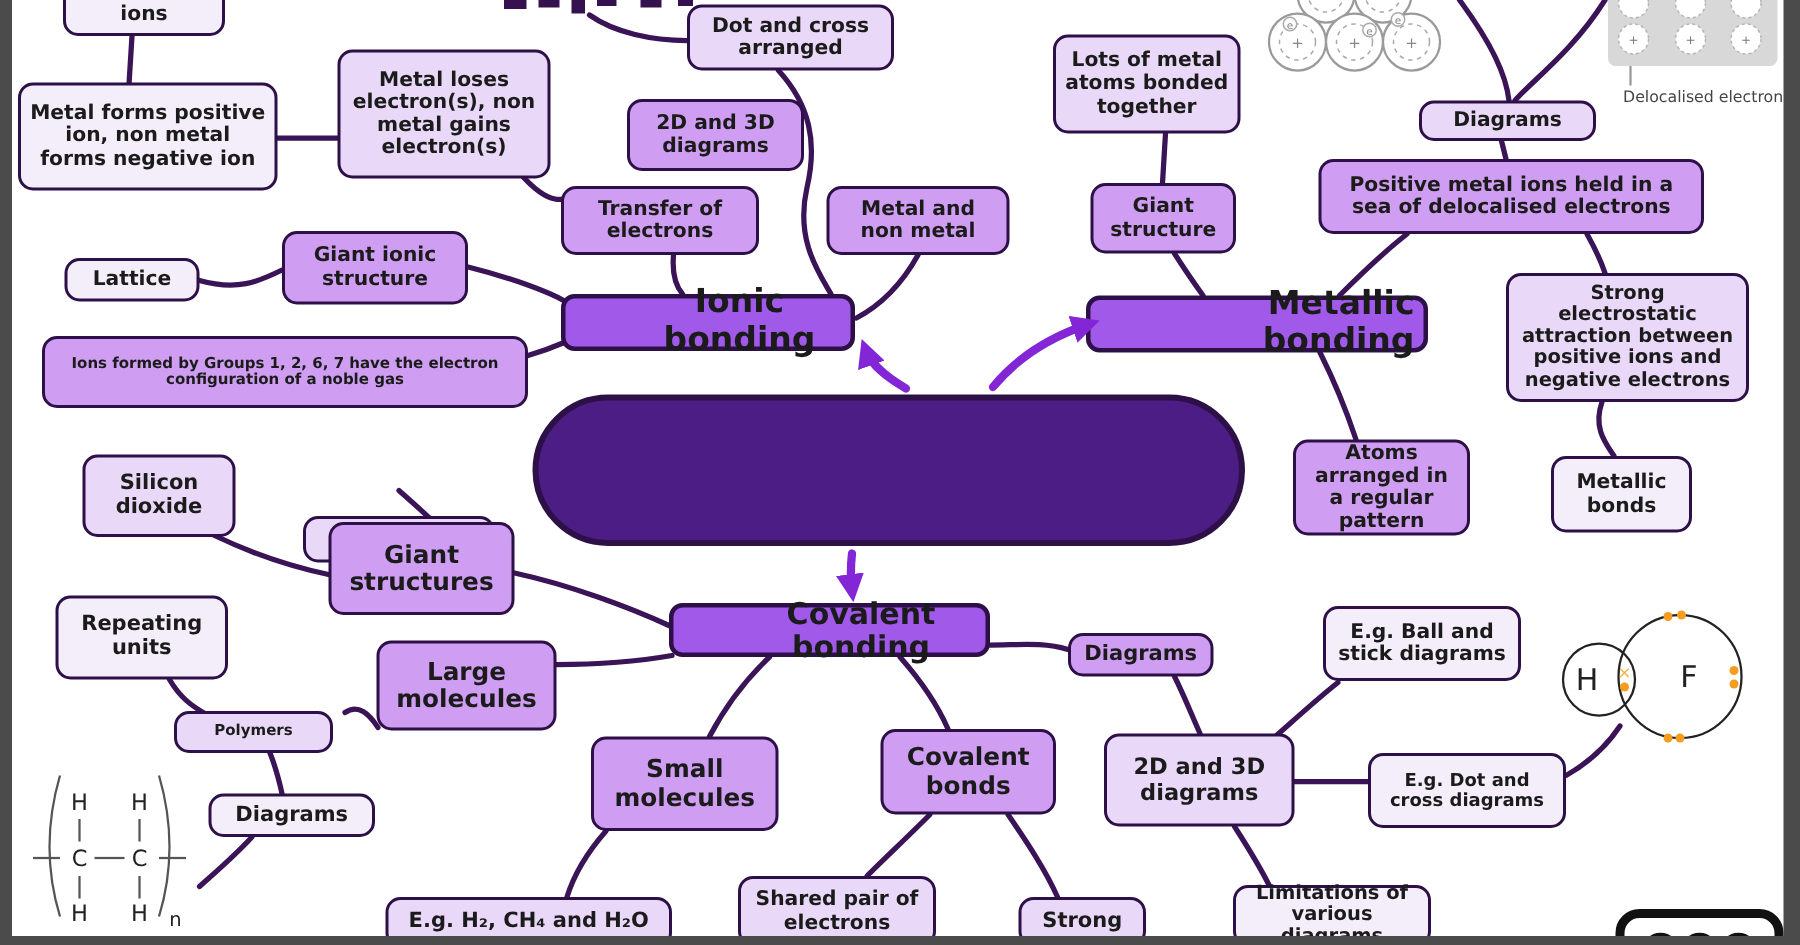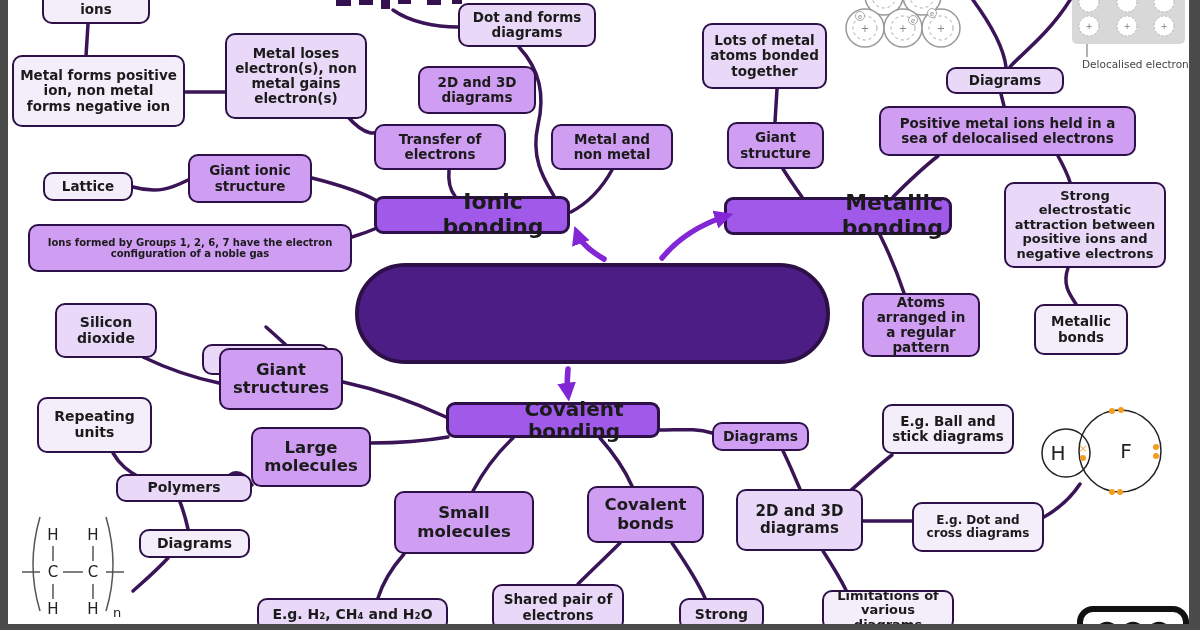--- a/index.html
+++ b/index.html
@@ -77,47 +77,47 @@
       <rect x="398" y="0" width="13" height="4"></rect>
       <rect x="427" y="0" width="14" height="5"></rect>
       <rect x="452" y="0" width="10" height="4"></rect>
     </g>
   </svg>
 
   <div id="nodes-layer">
       <div class="node s-lighter v-bottom" style="left: 42px; top: -26px; width: 108px; height: 50px; font-size: 13.5px;">between ions</div>
       <div class="node s-lighter" style="left: 12px; top: 55px; width: 173px; height: 72px; font-size: 13.5px;">Metal forms positive ion, non metal forms negative ion</div>
       <div class="node s-light" style="left: 225px; top: 33px; width: 142px; height: 86px; font-size: 13.5px;">Metal loses electron(s), non metal gains electron(s)</div>
-      <div class="node s-light" style="left: 458px; top: 3px; width: 138px; height: 44px; font-size: 13.5px;">Dot and forms diagrams</div>
+      <div class="node s-light" style="left: 458px; top: 3px; width: 138px; height: 44px; font-size: 13.5px;">Dot and cross arranged</div>
       <div class="node s-medium" style="left: 418px; top: 66px; width: 118px; height: 48px; font-size: 13.5px;">2D and 3D diagrams</div>
       <div class="node s-medium" style="left: 374px; top: 124px; width: 132px; height: 46px; font-size: 13.5px;">Transfer of electrons</div>
       <div class="node s-medium" style="left: 551px; top: 124px; width: 122px; height: 46px; font-size: 13.5px;">Metal and non metal</div>
       <div class="node s-main" style="left: 374px; top: 196px; width: 196px; height: 38px; font-size: 22px;">Ionic bonding</div>
       <div class="node s-lighter" style="left: 43px; top: 172px; width: 90px; height: 29px; font-size: 13.5px;">Lattice</div>
       <div class="node s-medium" style="left: 188px; top: 154px; width: 124px; height: 49px; font-size: 13.5px;">Giant ionic structure</div>
       <div class="node s-medium" style="left: 28px; top: 224px; width: 324px; height: 48px; font-size: 10px;">Ions formed by Groups 1, 2, 6, 7 have the electron configuration of a noble gas</div>
       <div class="node s-light" style="left: 702px; top: 23px; width: 125px; height: 66px; font-size: 13.5px;">Lots of metal atoms bonded together</div>
       <div class="node s-light" style="left: 946px; top: 67px; width: 118px; height: 27px; font-size: 13.5px;">Diagrams</div>
       <div class="node s-medium" style="left: 879px; top: 106px; width: 257px; height: 50px; font-size: 13.5px;">Positive metal ions held in a sea of delocalised electrons</div>
       <div class="node s-medium" style="left: 727px; top: 122px; width: 97px; height: 47px; font-size: 13.5px;">Giant structure</div>
       <div class="node s-main" style="left: 724px; top: 197px; width: 228px; height: 38px; font-size: 22px; text-align: right;">Metallic bonding</div>
       <div class="node s-light" style="left: 1004px; top: 182px; width: 162px; height: 86px; font-size: 13px;">Strong electrostatic attraction between positive ions and negative electrons</div>
       <div class="node s-lighter" style="left: 1034px; top: 304px; width: 94px; height: 51px; font-size: 13.5px;">Metallic bonds</div>
       <div class="node s-medium" style="left: 862px; top: 293px; width: 118px; height: 64px; font-size: 13.5px;">Atoms arranged in a regular pattern</div>
       <div class="node s-light" style="left: 55px; top: 303px; width: 102px; height: 55px; font-size: 14px;">Silicon dioxide</div>
       <div class="node s-light" style="left: 202px; top: 296px; width: 128px; height: 31px; font-size: 14px; margin-top: 48px;">Diamond</div>
       <div class="node s-medium" style="left: 219px; top: 348px; width: 124px; height: 62px; font-size: 16.5px;">Giant structures</div>
       <div class="node s-lighter" style="left: 37px; top: 397px; width: 115px; height: 56px; font-size: 14px;">Repeating units</div>
       <div class="node s-medium" style="left: 251px; top: 427px; width: 120px; height: 60px; font-size: 16.5px;">Large molecules</div>
-      <div class="node s-light" style="left: 116px; top: 474px; width: 136px; height: 28px; font-size: 14px;">Polymers</div>
+      <div class="node s-light" style="left: 116px; top: 474px; width: 106px; height: 28px; font-size: 10px;">Polymers</div>
       <div class="node s-lighter" style="left: 139px; top: 529px; width: 111px; height: 29px; font-size: 14px;">Diagrams</div>
       <div class="node s-main" style="left: 446px; top: 402px; width: 214px; height: 36px; font-size: 20px;">Covalent bonding</div>
       <div class="node s-medium" style="left: 712px; top: 422px; width: 97px; height: 29px; font-size: 14px;">Diagrams</div>
       <div class="node s-lighter" style="left: 882px; top: 404px; width: 132px; height: 50px; font-size: 13.5px;">E.g. Ball and stick diagrams</div>
-      <div class="node s-medium" style="left: 394px; top: 491px; width: 140px; height: 63px; font-size: 16.5px;">Small molecules</div>
+      <div class="node s-medium" style="left: 394px; top: 491px; width: 125px; height: 63px; font-size: 16.5px;">Small molecules</div>
       <div class="node s-medium" style="left: 587px; top: 486px; width: 117px; height: 57px; font-size: 16.5px;">Covalent bonds</div>
       <div class="node s-light" style="left: 736px; top: 489px; width: 127px; height: 62px; font-size: 15px;">2D and 3D diagrams</div>
       <div class="node s-lighter" style="left: 912px; top: 502px; width: 132px; height: 50px; font-size: 12px;">E.g. Dot and cross diagrams</div>
       <div class="node s-light" style="left: 257px; top: 598px; width: 191px; height: 34px; font-size: 14px;">E.g. H₂, CH₄ and H₂O</div>
       <div class="node s-light" style="left: 492px; top: 584px; width: 132px; height: 47px; font-size: 13.5px;">Shared pair of electrons</div>
       <div class="node s-light" style="left: 679px; top: 598px; width: 85px; height: 33px; font-size: 14px;">Strong</div>
       <div class="node s-lighter" style="left: 822px; top: 590px; width: 132px; height: 41px; font-size: 13px;">Limitations of various diagrams</div>
     </div>
 
   <div class="central">

